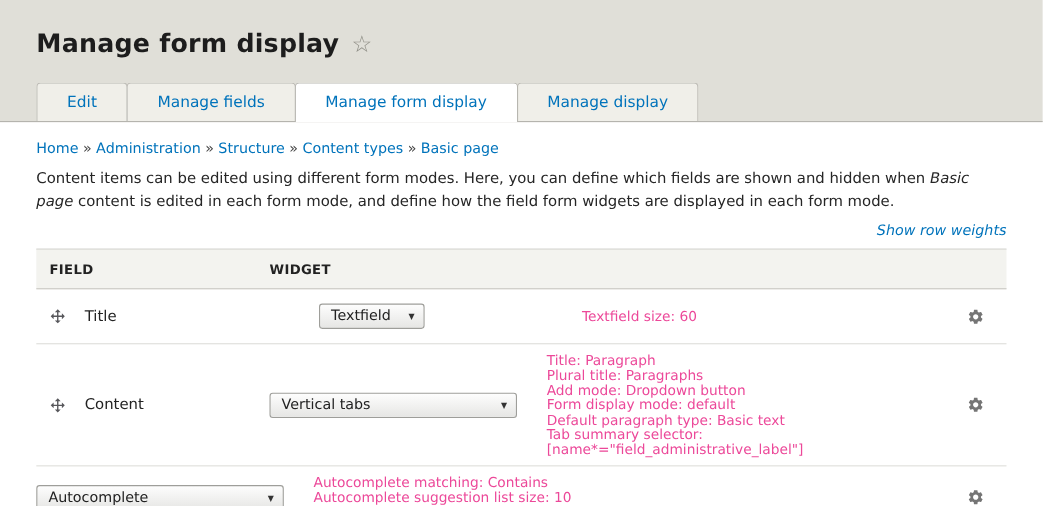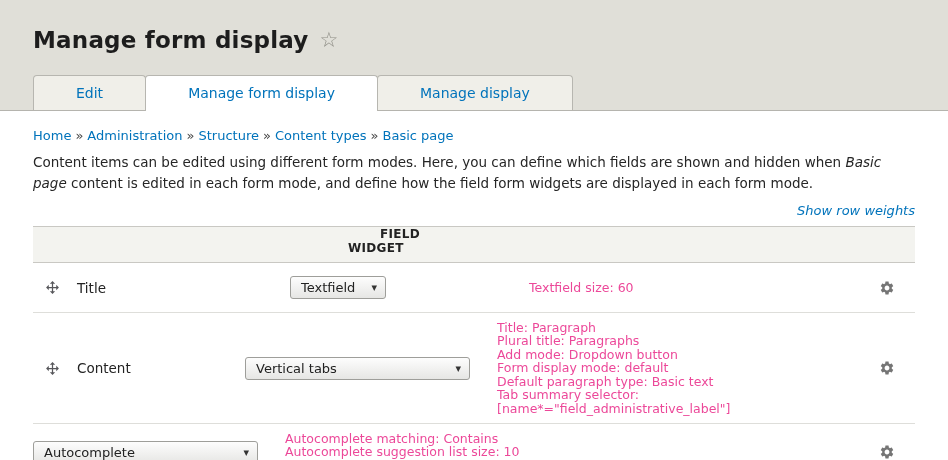--- a/index.html
+++ b/index.html
@@ -40,21 +40,21 @@
   .tabs {
     display: flex;
     align-items: flex-end;
     padding-left: 33px;
     margin-top: 20px;
     border-bottom: 1px solid #b5b4ae;
   }
   .tab {
     height: 35px;
     line-height: 35px;
-    padding: 0 42px;
+    padding: 0 27px;
     background: #f0efe9;
     border: 1px solid #b7b6b0;
     border-bottom: none;
     border-radius: 4px 4px 0 0;
     margin-right: -1px;
     font-size: 14px;
     color: #0073bb;
     text-decoration: none;
     cursor: pointer;
     white-space: nowrap;
@@ -112,21 +112,20 @@
   .thead {
     display: flex;
     align-items: center;
     height: 36px;
     background: #f3f3ef;
     border-bottom: 1px solid #c9c8c3;
     font-size: 12px;
     font-weight: bold;
     color: #222;
     letter-spacing: 0.3px;
-    flex-direction: column;
   }
   .row {
     display: flex;
     align-items: center;
     border-bottom: 1px solid #dededa;
   }
   .row.r-title   { height: 50px; gap: 16px; }
   .row.r-content { min-height: 111px; }
   .row.r-author  { min-height: 56px; }
 
@@ -166,20 +165,21 @@
 </head>
 <body>
 
 <div class="header-band">
   <div class="title-row">
     <h1 class="page-title">Manage form display</h1>
     <span class="star">☆</span>
   </div>
   <nav class="tabs">
     <a class="tab">Edit</a>
+    <a class="tab">Manage fields</a>
     <a class="tab active">Manage form display</a>
     <a class="tab">Manage display</a>
   </nav>
 </div>
 
 <div class="content">
 
   <div class="breadcrumb">
     <a>Home</a><span class="sep">»</span><a>Administration</a><span class="sep">»</span><a>Structure</a><span class="sep">»</span><a>Content types</a><span class="sep">»</span><a>Basic page</a>
   </div>

